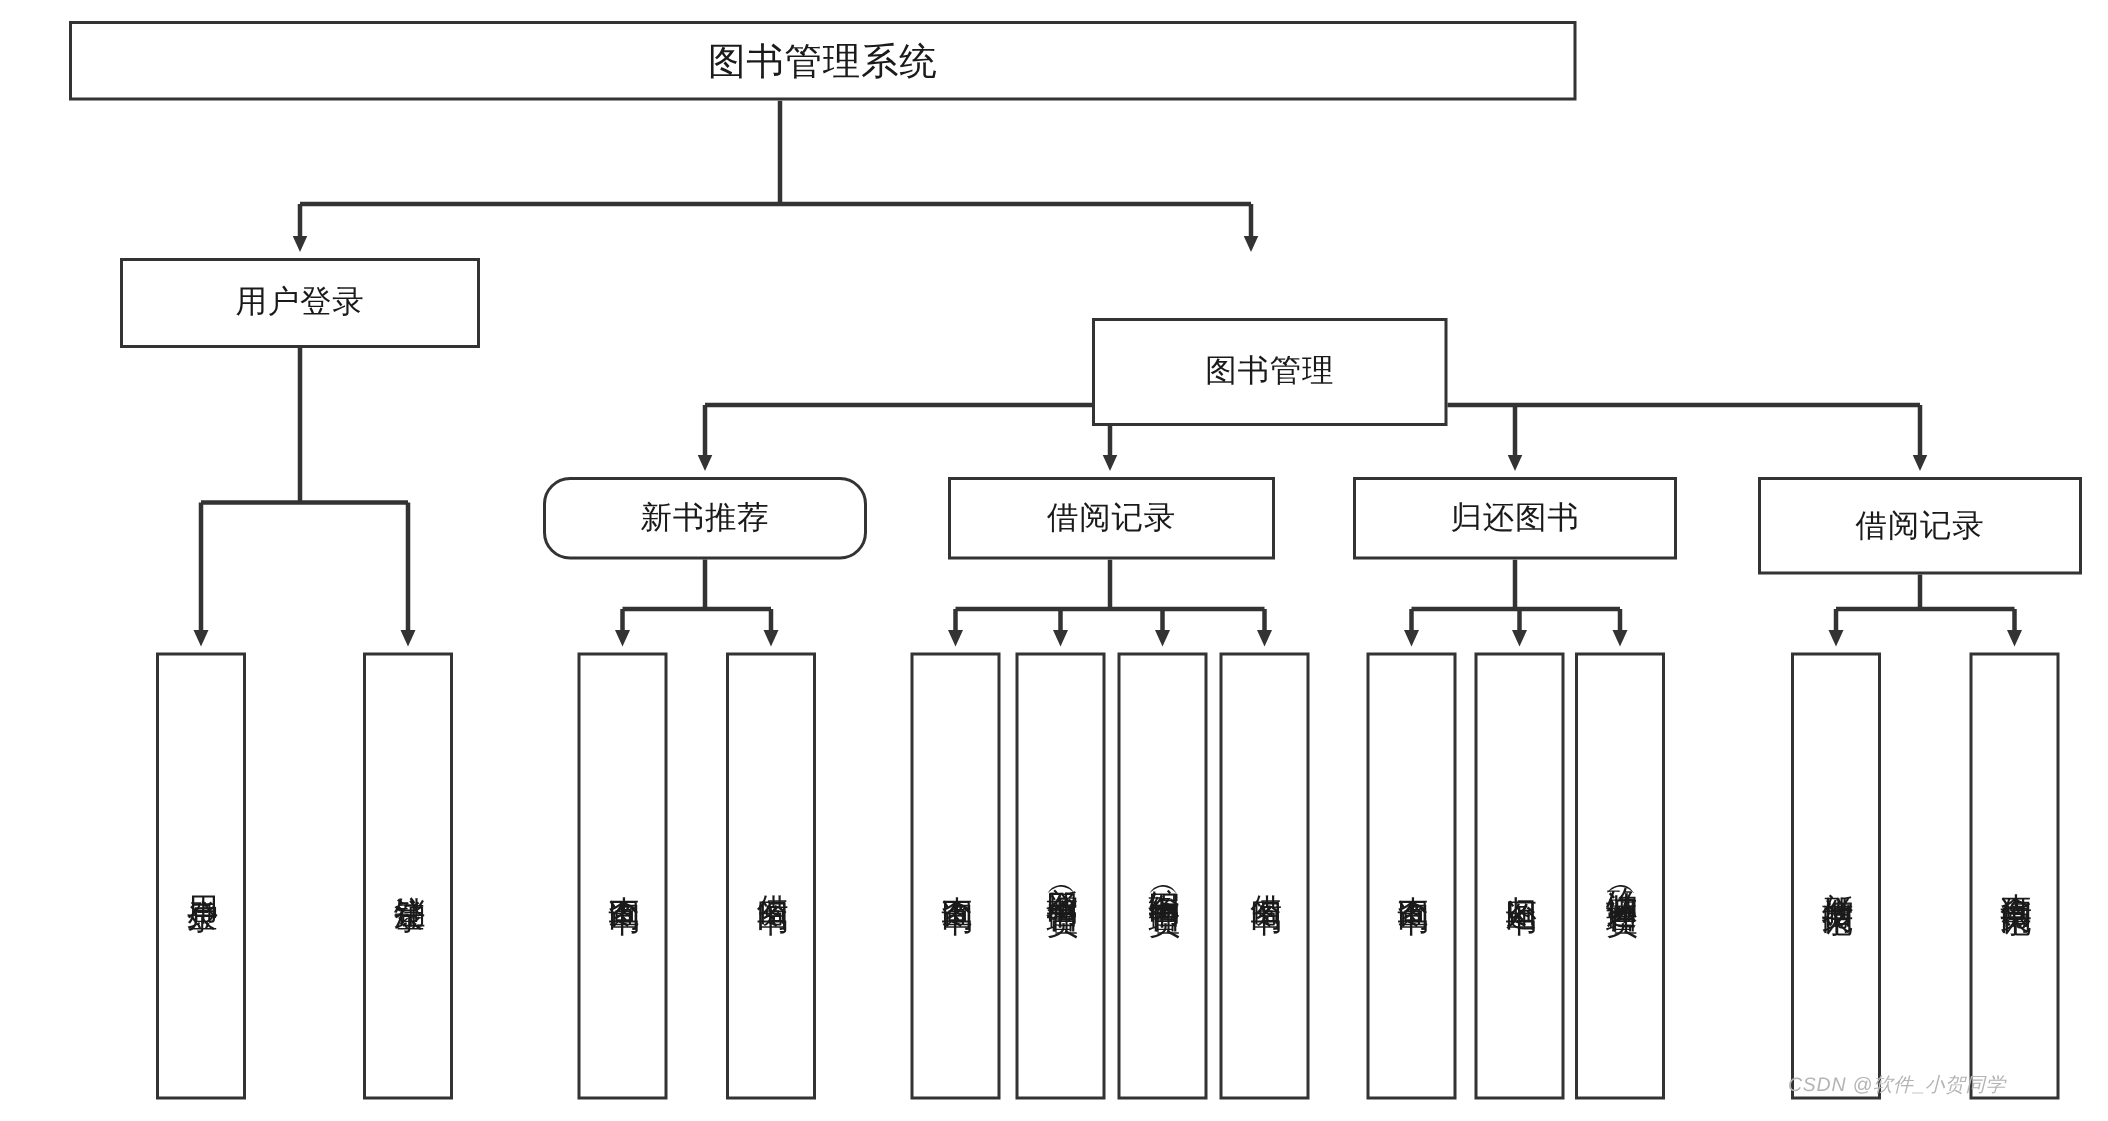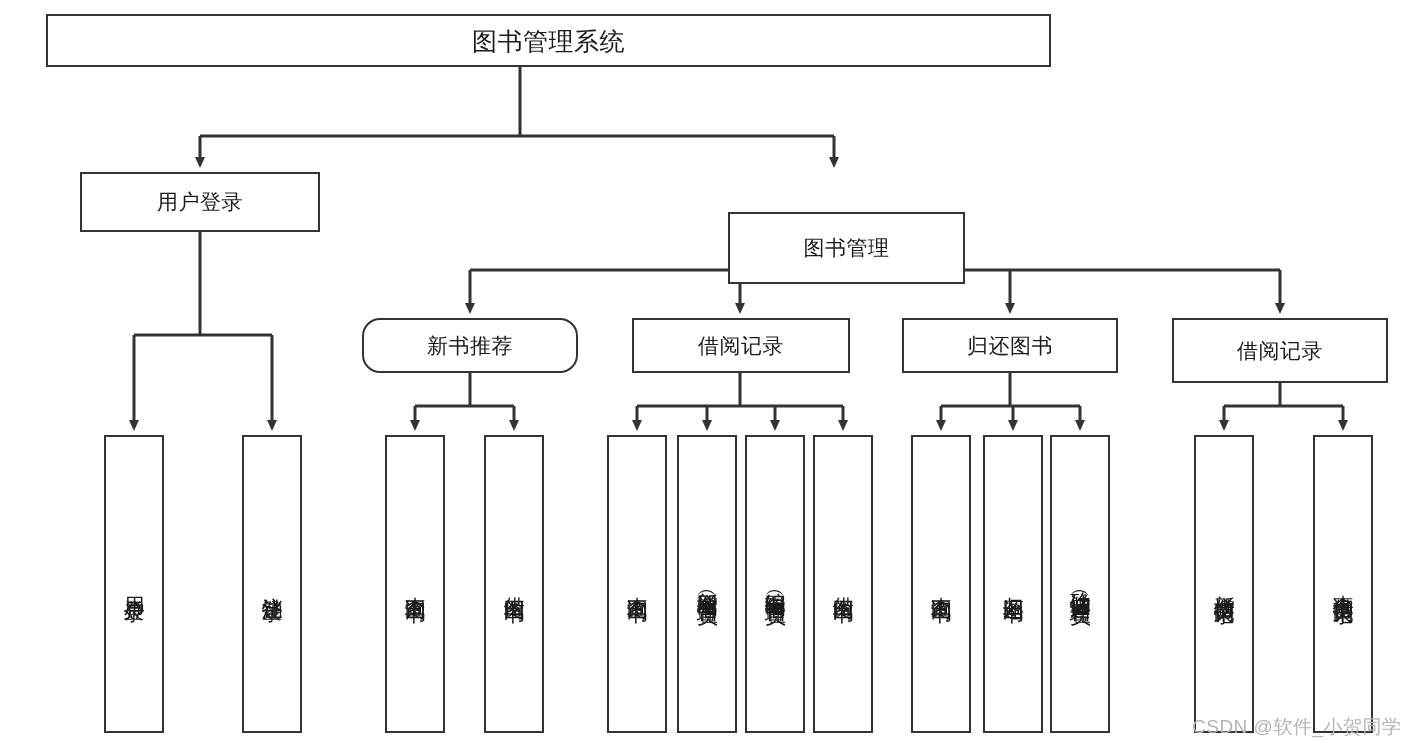--- a/index.html
+++ b/index.html
@@ -49,25 +49,26 @@
     line-height: 1.35;
     letter-spacing: 2px;
     padding: 6px 0;
   }
   .node-root {
     font-size: 25px;
     margin-left: 28px;
   }
   .watermark {
     position: absolute;
-    font-size: 19px;
+    font-size: 13px;
     color: #b4b4b4;
     letter-spacing: 0.5px;
     white-space: nowrap;
     pointer-events: none;
+    font-style: italic;
   }
 </style>
 </head>
 <body>
 
 <div id="canvas">
 
   <svg id="wires" viewBox="0 0 1405 747" xmlns="http://www.w3.org/2000/svg">
     <defs>
       <marker id="arrow" markerWidth="12" markerHeight="12" refX="1" refY="5" orient="auto" markerUnits="userSpaceOnUse">

